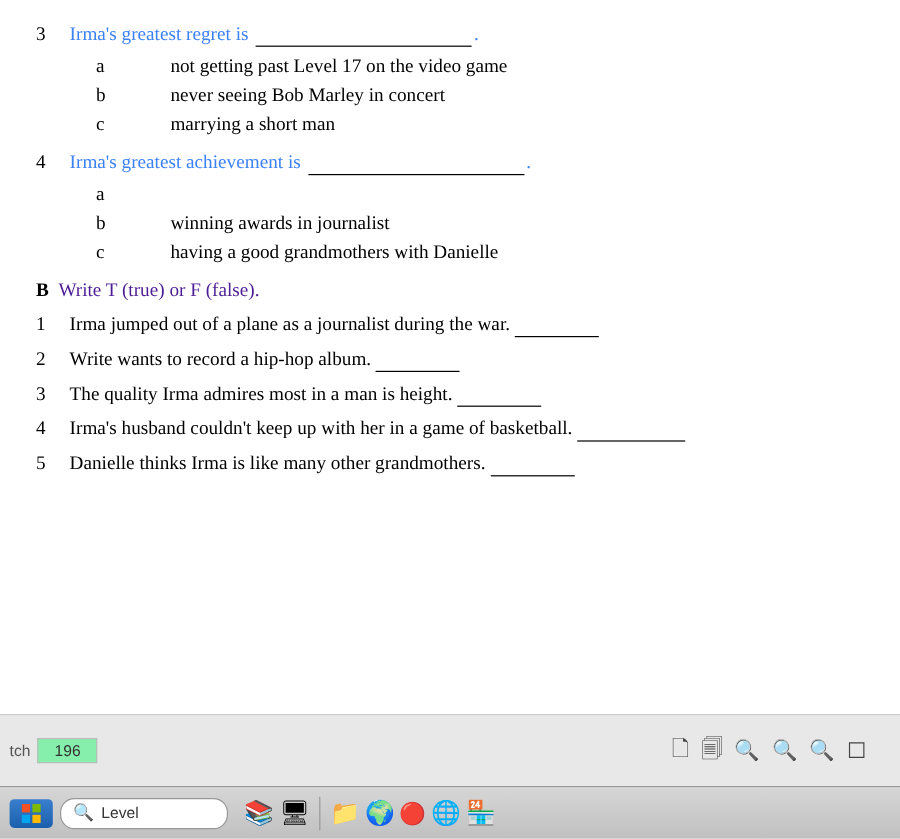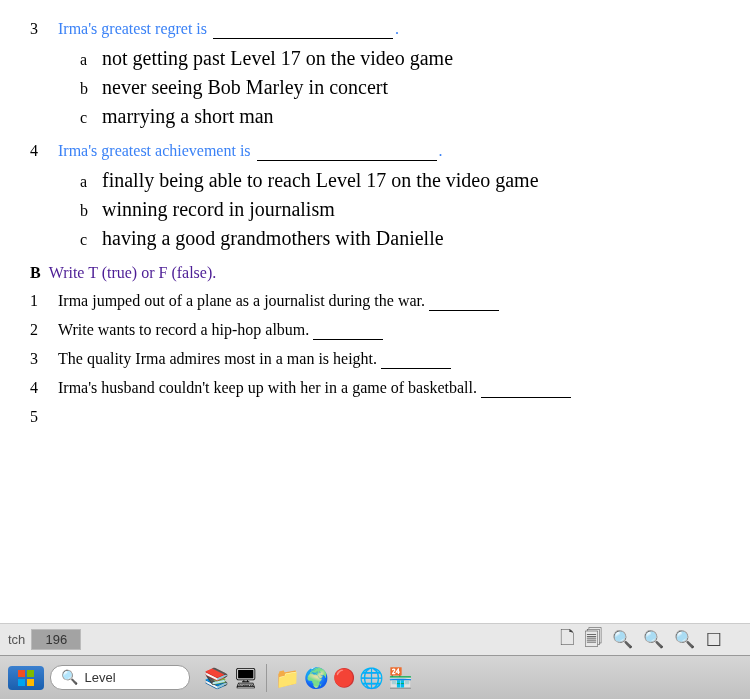--- a/index.html
+++ b/index.html
@@ -60,22 +60,23 @@
       margin-bottom: 6px;
     }
 
     .opt-letter {
       min-width: 22px;
       font-size: 16px;
       color: #000;
     }
 
     .opt-text {
-      font-size: 20px;
-      color: #000;
+      font-size: 16px;
+      color: #000;
+      margin-left: 40px;
     }
 
     .section-b-header {
       display: flex;
       align-items: baseline;
       margin-bottom: 10px;
       margin-top: 8px;
     }
 
     .section-b-label {
@@ -108,41 +109,41 @@
 
     .tf-blank {
       display: inline-block;
       border-bottom: 1px solid #000;
       min-width: 70px;
       margin-left: 4px;
     }
 
     
     .taskbar {
-      height: 32px;
+      height: 60px;
       background: #e8e8e8;
       border-top: 1px solid #ccc;
       display: flex;
       align-items: center;
       padding: 0 8px;
       gap: 0;
     }
 
     .taskbar-left {
       display: flex;
       align-items: center;
       gap: 6px;
       min-width: 130px;
     }
 
     .page-label {
       font-size: 13px;
       color: #333;
       font-family: Arial, sans-serif;
-      background: #a3a3a3;
+      background: #86efac;
       border: 1px solid #bbb;
       padding: 2px 10px;
       min-width: 50px;
       text-align: center;
     }
 
     .taskbar-icons {
       display: flex;
       align-items: center;
       gap: 10px;
@@ -255,25 +256,24 @@
   <div class="question-block">
     <div class="question-row">
       <span class="q-num">4</span>
       <span class="q-text">
         Irma's greatest achievement is <span class="blank">&nbsp;&nbsp;&nbsp;&nbsp;&nbsp;&nbsp;&nbsp;&nbsp;&nbsp;&nbsp;&nbsp;&nbsp;&nbsp;&nbsp;&nbsp;&nbsp;&nbsp;&nbsp;&nbsp;&nbsp;&nbsp;&nbsp;&nbsp;&nbsp;&nbsp;&nbsp;</span>.
       </span>
     </div>
     <div class="options-list">
       <div class="option-row">
         <span class="opt-letter">a</span>
-        <span class="opt-text">finally being able to reach Level 17 on the video game</span>
       </div>
       <div class="option-row">
         <span class="opt-letter">b</span>
-        <span class="opt-text">winning record in journalism</span>
+        <span class="opt-text">winning awards in journalist</span>
       </div>
       <div class="option-row">
         <span class="opt-letter">c</span>
         <span class="opt-text">having a good grandmothers with Danielle</span>
       </div>
     </div>
   </div>
 
   <div class="section-b-header">
     <span class="section-b-label">B</span>
@@ -303,20 +303,23 @@
 
   <div class="tf-question-row">
     <span class="tf-num">4</span>
     <span class="tf-text">
       <span>Irma's husband couldn't keep up with her in a game of basketball.</span><span class="tf-blank" style="min-width:90px;">&nbsp;</span>
     </span>
   </div>
 
   <div class="tf-question-row">
     <span class="tf-num">5</span>
+    <span class="tf-text">
+      <span>Danielle thinks Irma is like many other grandmothers.</span><span class="tf-blank">&nbsp;</span>
+    </span>
   </div>
 
 </div>
 
 <div class="taskbar">
   <div class="taskbar-left">
     <span style="font-family:Arial,sans-serif;font-size:13px;color:#555;">tch</span>
     <span class="page-label">196</span>
   </div>
   <div class="taskbar-icons">

